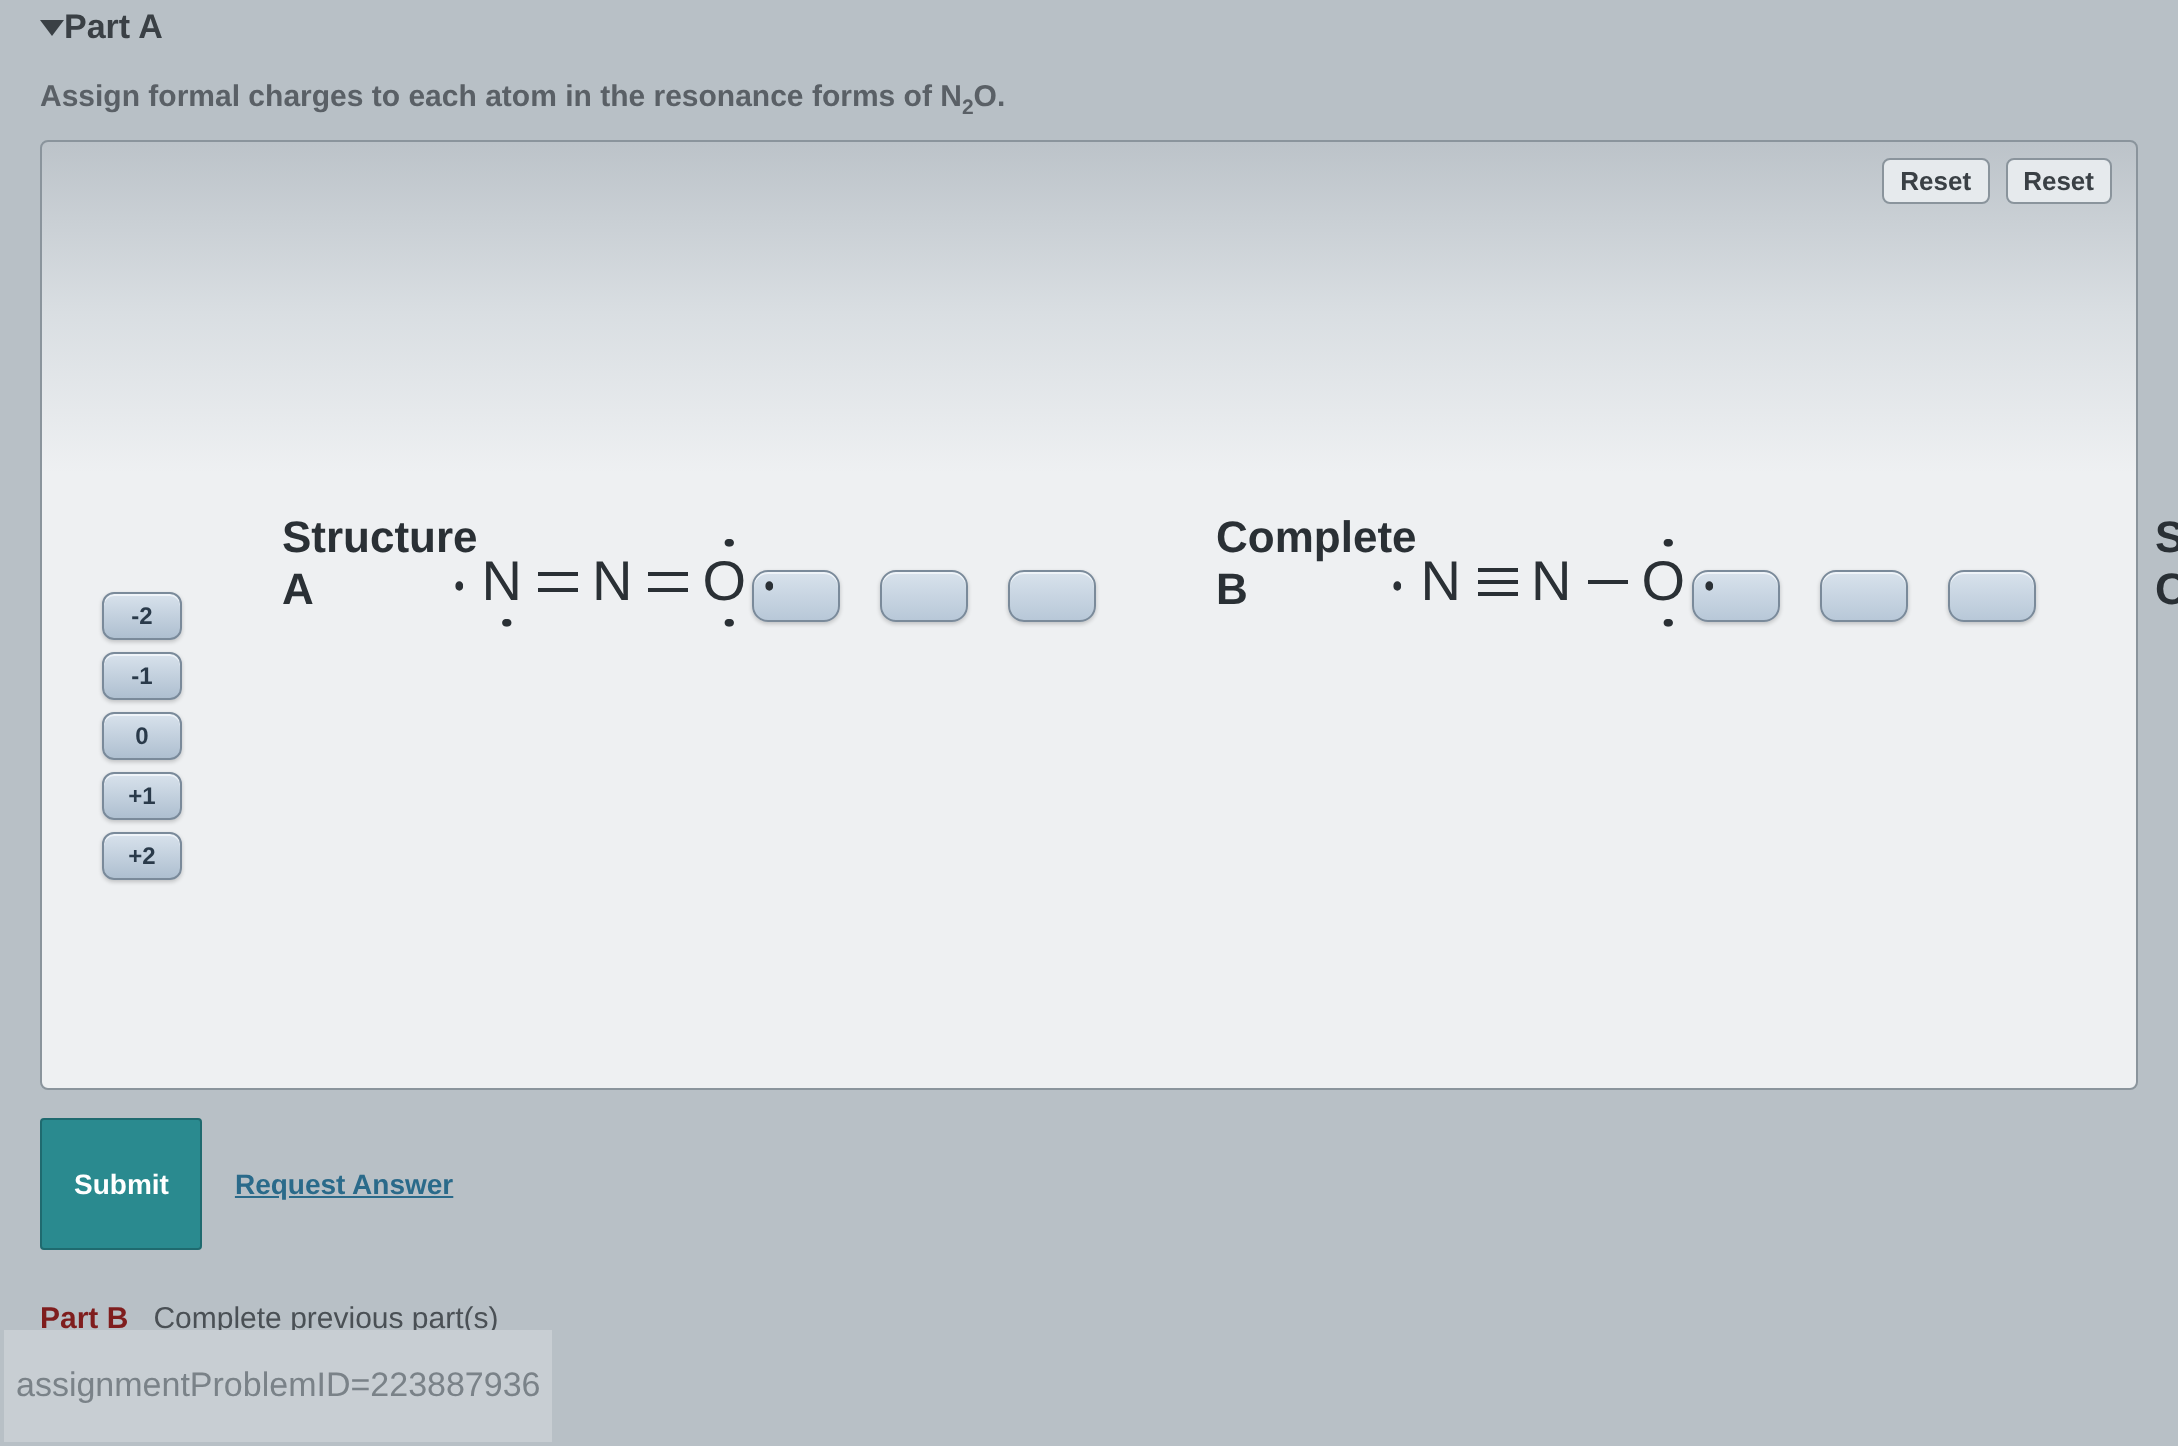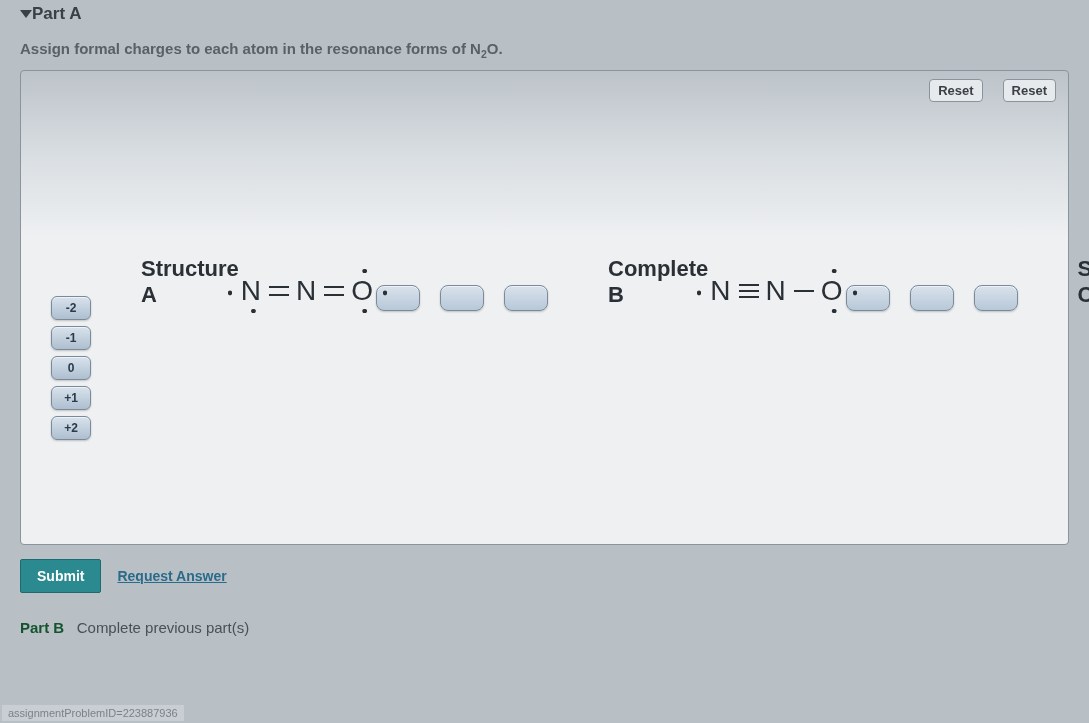--- a/index.html
+++ b/index.html
@@ -46,21 +46,21 @@
     background: linear-gradient(180deg,#bcc3c9 0%, #d9dee2 18%, #eef0f2 35%, #eef0f2 100%);
     border-radius: 4px;
     position: relative;
     height: 475px;
     padding: 10px 12px 12px 12px;
   }
   .top-btns {
     position: absolute;
     top: 8px; right: 12px;
     display: flex;
-    gap: 20px;
+    gap: 8px;
   }
   .small-btn {
     border: 1px solid #8a949c;
     background: #e6eaed;
     color: #3a4045;
     font-size: 13px;
     padding: 3px 8px;
     border-radius: 4px;
     cursor: pointer;
     font-weight: bold;
@@ -139,47 +139,47 @@
     display: flex;
     align-items: center;
     gap: 16px;
   }
   .submit-btn {
     background: #2a8a8f;
     color: #fff;
     border: 1px solid #1f6a6f;
     font-size: 14px;
     font-weight: bold;
-    padding: 8px 16px;
+    padding: 24px 16px;
     border-radius: 2px;
     cursor: pointer;
   }
   .link-btn {
     color: #2a6a8a;
     text-decoration: underline;
     font-size: 14px;
     font-weight: bold;
     background: none;
     border: none;
     cursor: pointer;
   }
   .part-b {
     margin-top: 26px;
     font-size: 15px;
     color: #4a5055;
   }
-  .part-b b { color:#14532d; }
+  .part-b b { color:#7f1d1d; }
   .footer-id {
     position: absolute;
     bottom: 2px;
     left: 2px;
-    font-size: 11px;
+    font-size: 17px;
     color: #7a8288;
     background:#c8ced3;
-    padding:2px 6px;
+    padding:18px 6px;
     text-align:right;
   }
   sub { font-size: 0.7em; }
   .bond { display:inline-block; margin:0 3px; position:relative; }
   .single { width:20px; height:2px; background:#2a3035; }
   .double { width:20px; height:10px; border-top:2px solid #2a3035; border-bottom:2px solid #2a3035; }
   .triple { width:20px; height:14px; position:relative; }
   .triple::before, .triple::after, .triple .mid {
     content:""; position:absolute; left:0; width:20px; height:2px; background:#2a3035;
   }

